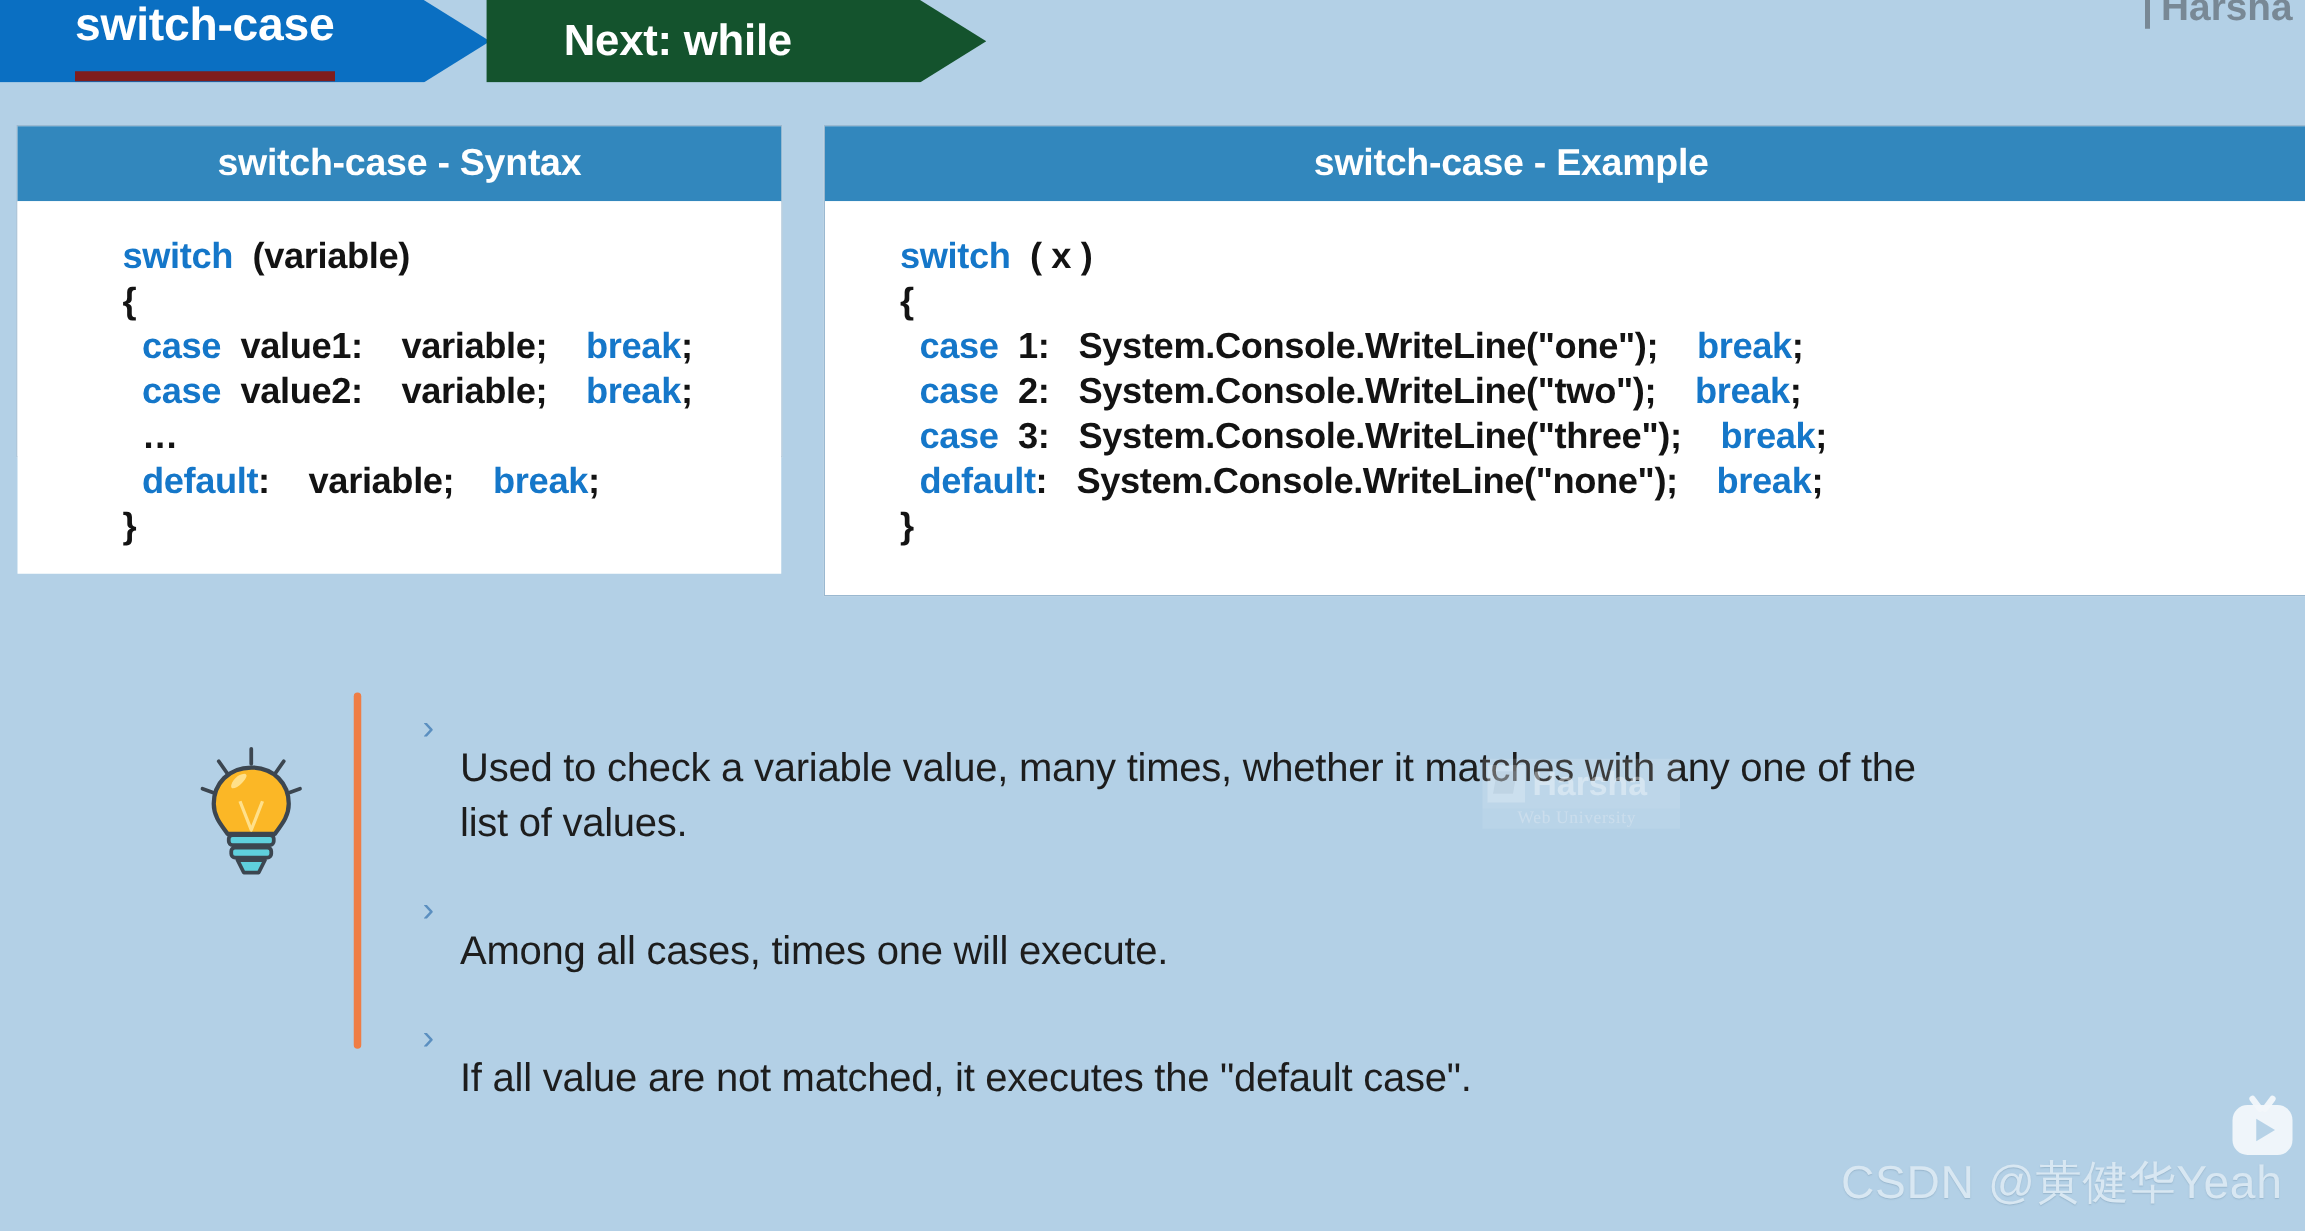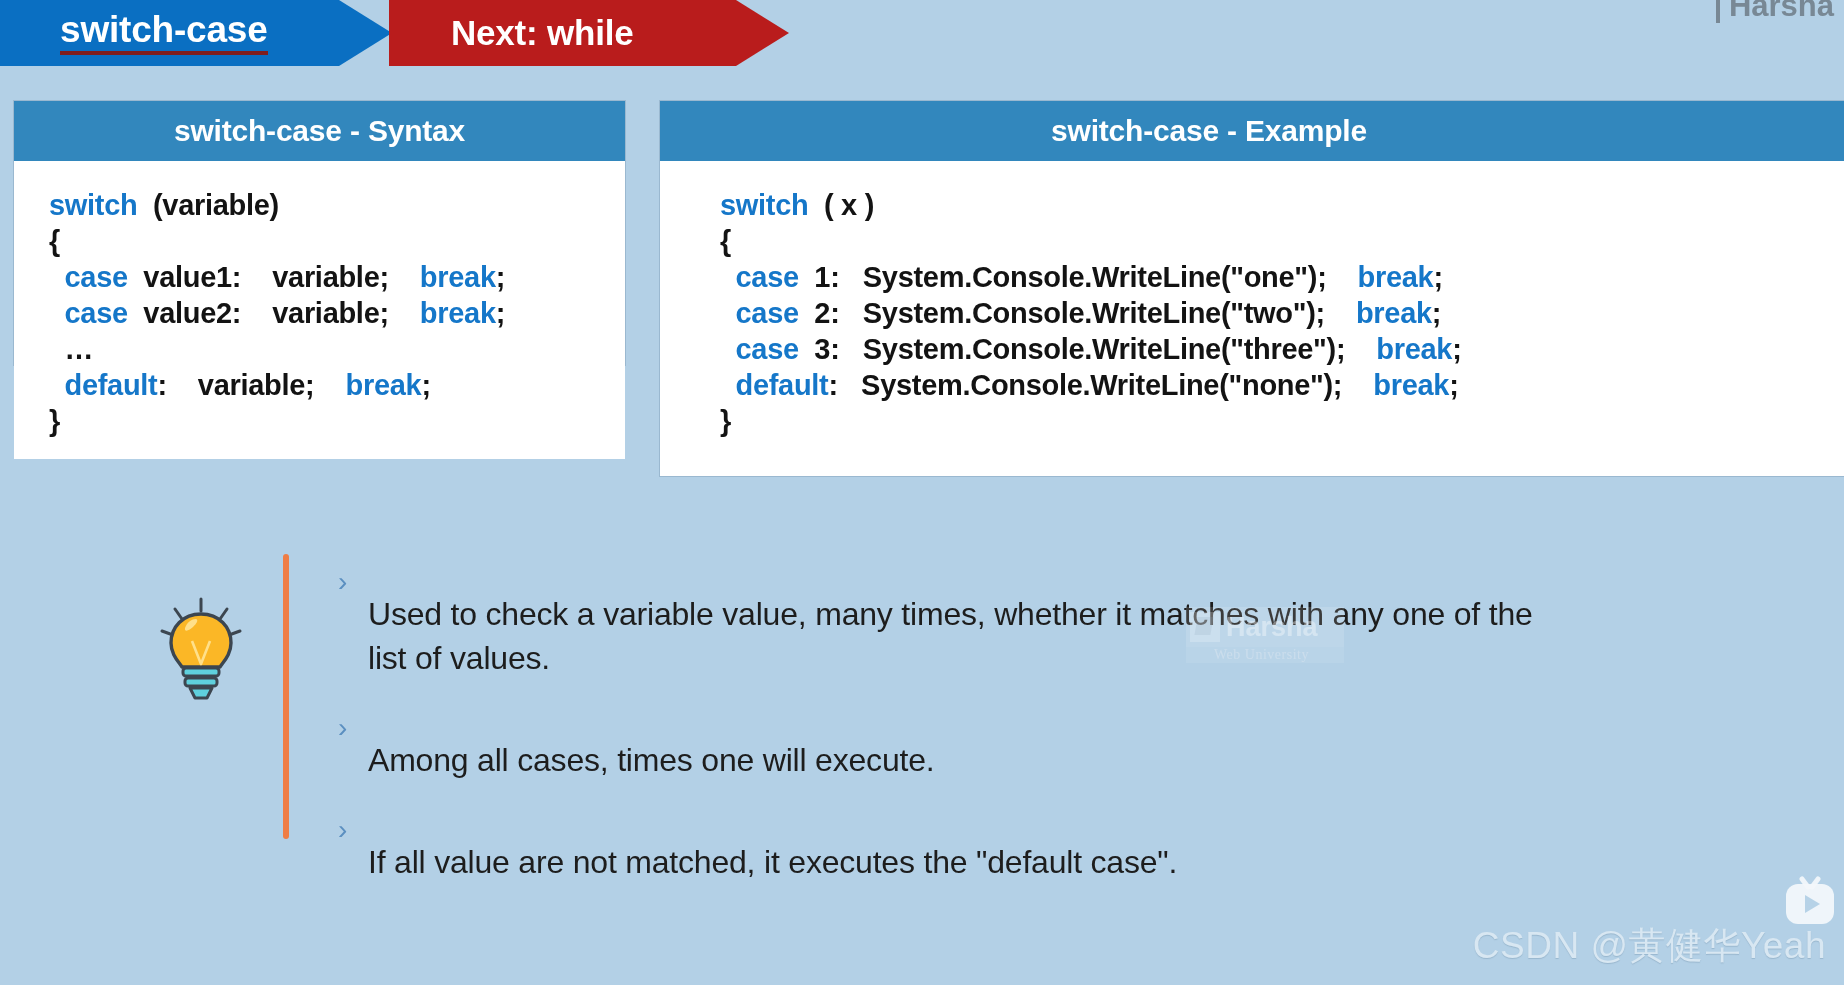--- a/index.html
+++ b/index.html
@@ -40,28 +40,28 @@
   }
   #chevron-current {
     left: -8px;
     width: 400px;
     background: #0a6fc2;
     clip-path: polygon(0 0, 347px 0, 400px 50%, 347px 100%, 0 100%);
     padding-left: 68px;
   }
   #chevron-current .chev-label {
     font-size: 37px;
-    border-bottom: 4px solid #7f1d1d;
-    padding-bottom: 1px;
+    border-bottom: 8px solid #7f1d1d;
+    padding-bottom: 17px;
     line-height: 1.05;
   }
   #chevron-next {
     left: 389px;
     width: 400px;
-    background: #b91c1c;
+    background: #14532d;
     clip-path: polygon(0 0, 347px 0, 400px 50%, 347px 100%, 0 100%);
     padding-left: 62px;
   }
   #chevron-next .chev-label {
     font-size: 35px;
   }
 
   
   #top-brand {
     position: absolute;
@@ -122,21 +122,21 @@
   }
 
   #panel-syntax {
     left: 13px;
     top: 100px;
     width: 613px;
     height: 266px;
     border: 1px solid #9ab8d0;
   }
   #panel-syntax .panel-body {
-    padding-left: 35px;
+    padding-left: 84px;
   }
   #panel-example {
     left: 659px;
     top: 100px;
     width: 1250px;
     height: 377px;
     border: 1px solid #9ab8d0;
   }
   #panel-example .panel-header {
     justify-content: center;

